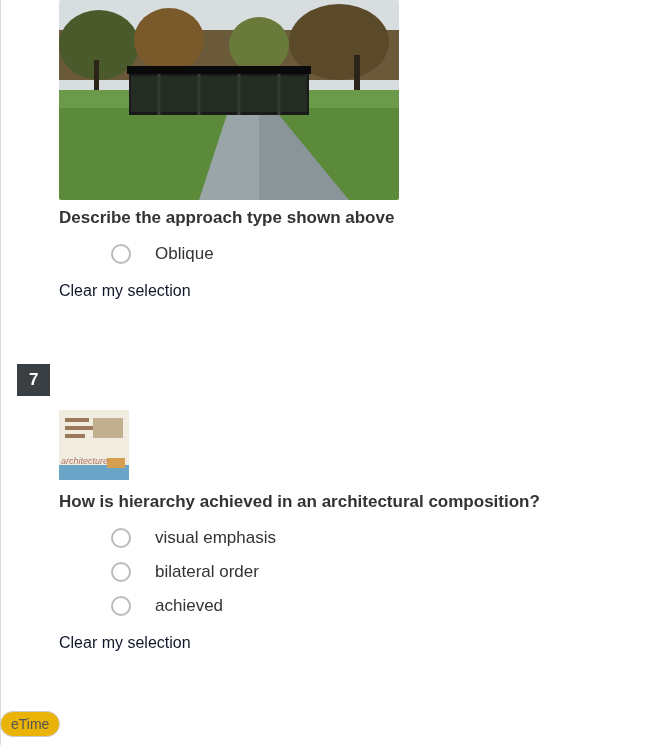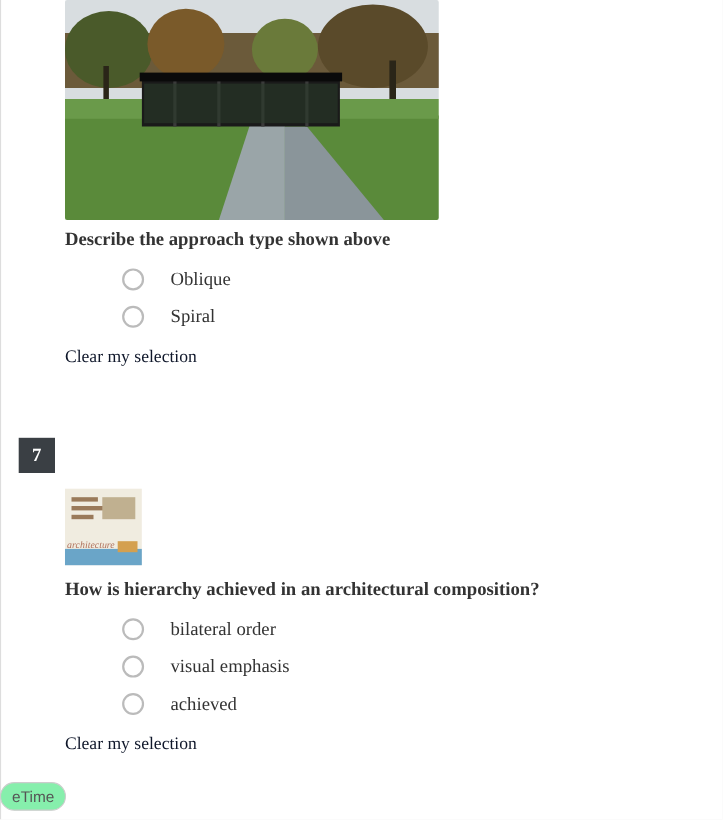--- a/index.html
+++ b/index.html
@@ -18,21 +18,20 @@
       font-size: 13px;
       color: #555;
       font-weight: 500;
     }
     .content {
       padding: 0 0 0 58px;
       background: #fff;
       min-height: 100%;
       border-left: 1px solid #ddd;
       position: relative;
-      font-family: Liberation Serif, serif;
     }
     .question-block {
       padding-bottom: 24px;
     }
     .building-image {
       width: 340px;
       height: 200px;
       margin-bottom: 8px;
       border-radius: 2px;
       overflow: hidden;
@@ -116,21 +115,21 @@
       bottom: 14px;
       left: 2px;
       font-size: 9px;
       color: #b0725c;
       font-style: italic;
     }
     .etime {
       position: absolute;
       bottom: 8px;
       left: 0;
-      background: #86efac;
+      background: #eab308;
       border: 1px solid #ccc;
       border-radius: 13px;
       padding: 4px 10px;
       font-size: 14px;
       color: #555;
     }
   </style>
 </head>
 <body>
 
@@ -166,24 +165,20 @@
         <line x1="180" y1="74" x2="180" y2="115" stroke="#3a3a3a" stroke-width="3"></line>
         <line x1="220" y1="74" x2="220" y2="115" stroke="#3a3a3a" stroke-width="3"></line>
         <rect x="72" y="76" width="176" height="36" fill="#2a3a2a" opacity="0.6"></rect>
       </svg>
     </div>
     <div class="prompt">Describe the approach type shown above</div>
     <div class="options">
       <div class="option">
         <div class="radio"></div>
         <div class="option-label">Oblique</div>
-      </div>
-      <div class="option">
-        <div class="radio"></div>
-        <div class="option-label">Spiral</div>
       </div>
     </div>
     <div class="clear-link">Clear my selection</div>
   </div>
 
   <div class="question-block">
     <div class="question-header">
       <div class="question-number">7</div>
     </div>
     <div class="thumb">
@@ -195,25 +190,25 @@
         <rect x="34" y="8" width="30" height="20" fill="#c0b090"></rect>
         <rect x="0" y="55" width="70" height="15" fill="#6aa5c8"></rect>
         <rect x="48" y="48" width="18" height="10" fill="#d4a050"></rect>
       </svg>
       <div class="thumb-label">architecture</div>
     </div>
     <div class="prompt">How is hierarchy achieved in an architectural composition?</div>
     <div class="options">
       <div class="option">
         <div class="radio"></div>
+        <div class="option-label">visual emphasis</div>
+      </div>
+      <div class="option">
+        <div class="radio"></div>
         <div class="option-label">bilateral order</div>
-      </div>
-      <div class="option">
-        <div class="radio"></div>
-        <div class="option-label">visual emphasis</div>
       </div>
       <div class="option">
         <div class="radio"></div>
         <div class="option-label">achieved</div>
       </div>
     </div>
     <div class="clear-link">Clear my selection</div>
   </div>
 
 </div>

